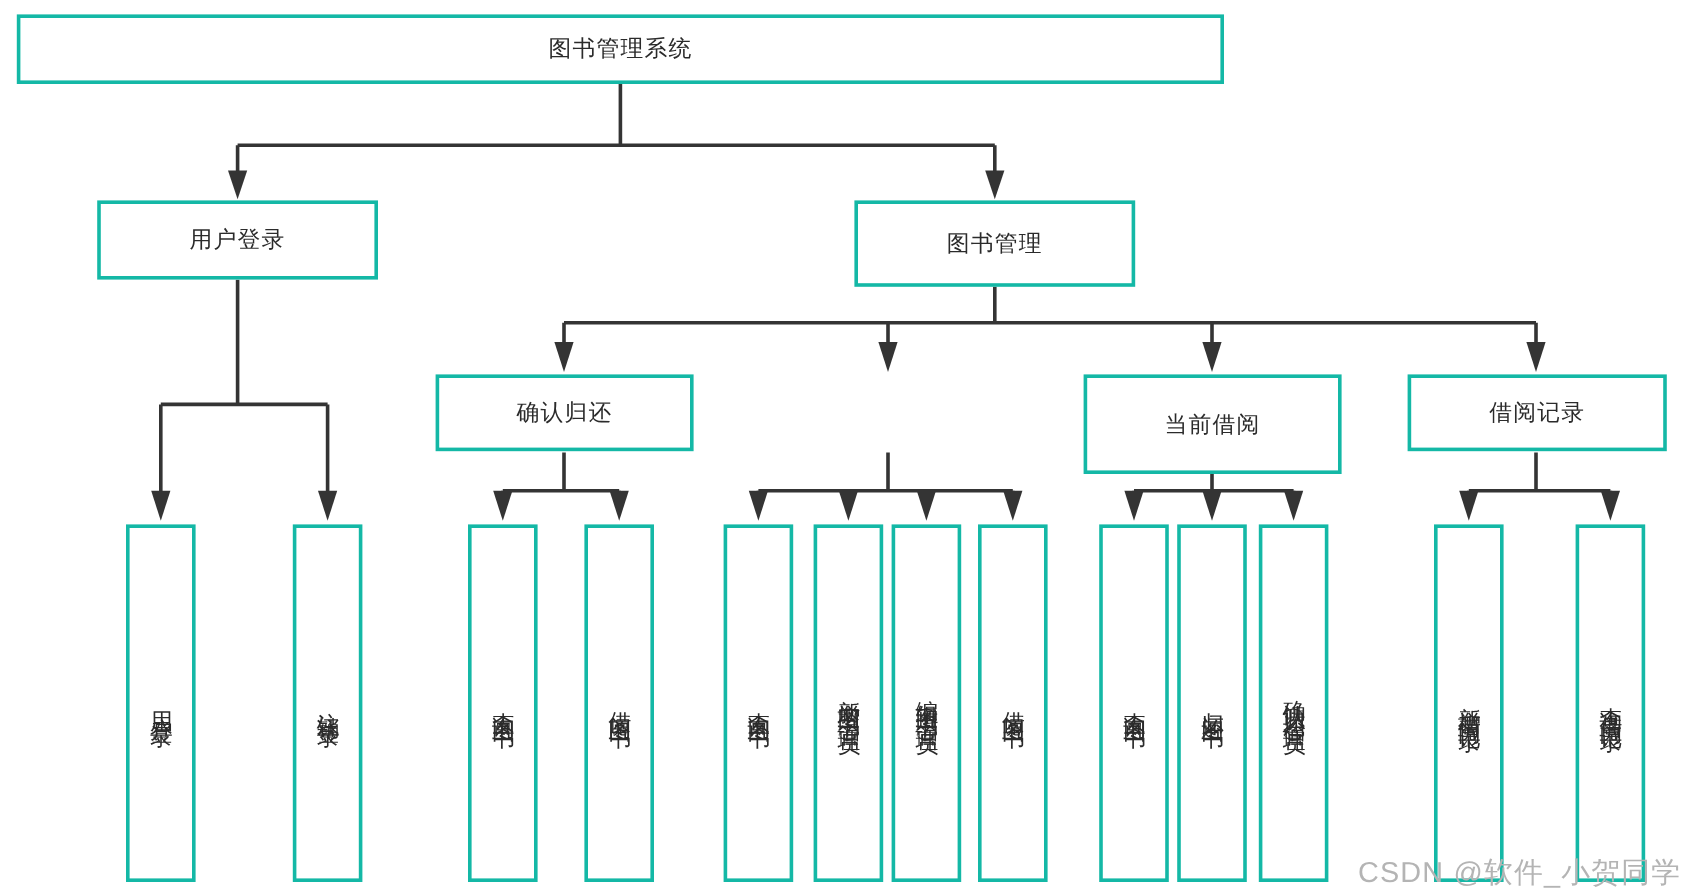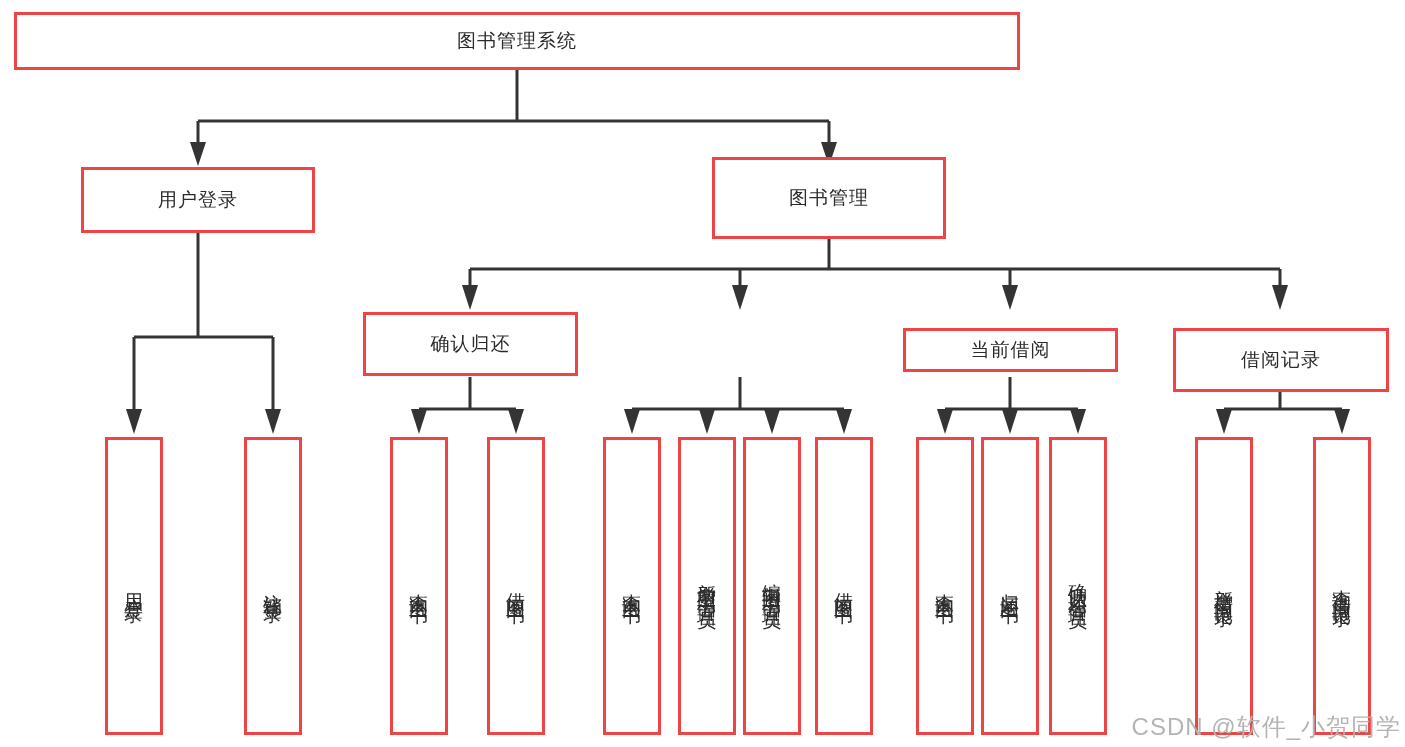--- a/index.html
+++ b/index.html
@@ -8,21 +8,21 @@
     width:1405px;height:747px;
     background:#ffffff;
     font-family:"Liberation Sans","DejaVu Sans",sans-serif;
     overflow:hidden;
   }
   #wires{position:absolute;left:0;top:0;z-index:0;}
   .node{
     position:absolute;
     box-sizing:border-box;
     background:#ffffff;
-    border:3px solid #ef4444;
+    border:3px solid #14b8a6;
     color:#2b2b2b;
     display:flex;
     align-items:center;
     justify-content:center;
     font-size:19px;
     z-index:1;
     letter-spacing:1px;
   }
   .vnode{
     writing-mode:vertical-rl;
@@ -106,25 +106,25 @@
     </g>
     <g fill="#343434" stroke="none">
       <polygon points="1216,409 1232,409 1224,434"></polygon>
       <polygon points="1334,409 1350,409 1342,434"></polygon>
     </g>
   </svg>
 
   <div class="node" style="left:14px;top:12px;width:1006px;height:58px">图书管理系统</div>
 
   <div class="node" style="left:81px;top:167px;width:234px;height:66px">用户登录</div>
-  <div class="node" style="left:712px;top:157px;width:234px;height:82px">图书管理</div>
+  <div class="node" style="left:712px;top:167px;width:234px;height:72px">图书管理</div>
 
   <div class="node" style="left:363px;top:312px;width:215px;height:64px">确认归还</div>
-  <div class="node" style="left:903px;top:328px;width:215px;height:44px">当前借阅</div>
-  <div class="node" style="left:1173px;top:328px;width:216px;height:64px">借阅记录</div>
+  <div class="node" style="left:903px;top:312px;width:215px;height:83px">当前借阅</div>
+  <div class="node" style="left:1173px;top:312px;width:216px;height:64px">借阅记录</div>
 
   <div class="node vnode" style="left:105px;top:437px;width:58px;height:298px">用户登录</div>
   <div class="node vnode" style="left:244px;top:437px;width:58px;height:298px">注销登录</div>
 
   <div class="node vnode" style="left:390px;top:437px;width:58px;height:298px">查询图书</div>
   <div class="node vnode" style="left:487px;top:437px;width:58px;height:298px">借阅图书</div>
 
   <div class="node vnode" style="left:603px;top:437px;width:58px;height:298px">查询图书</div>
   <div class="node vnode" style="left:678px;top:437px;width:58px;height:298px">新增图书（管理员）</div>
   <div class="node vnode" style="left:743px;top:437px;width:58px;height:298px">编辑图书（管理员）</div>

